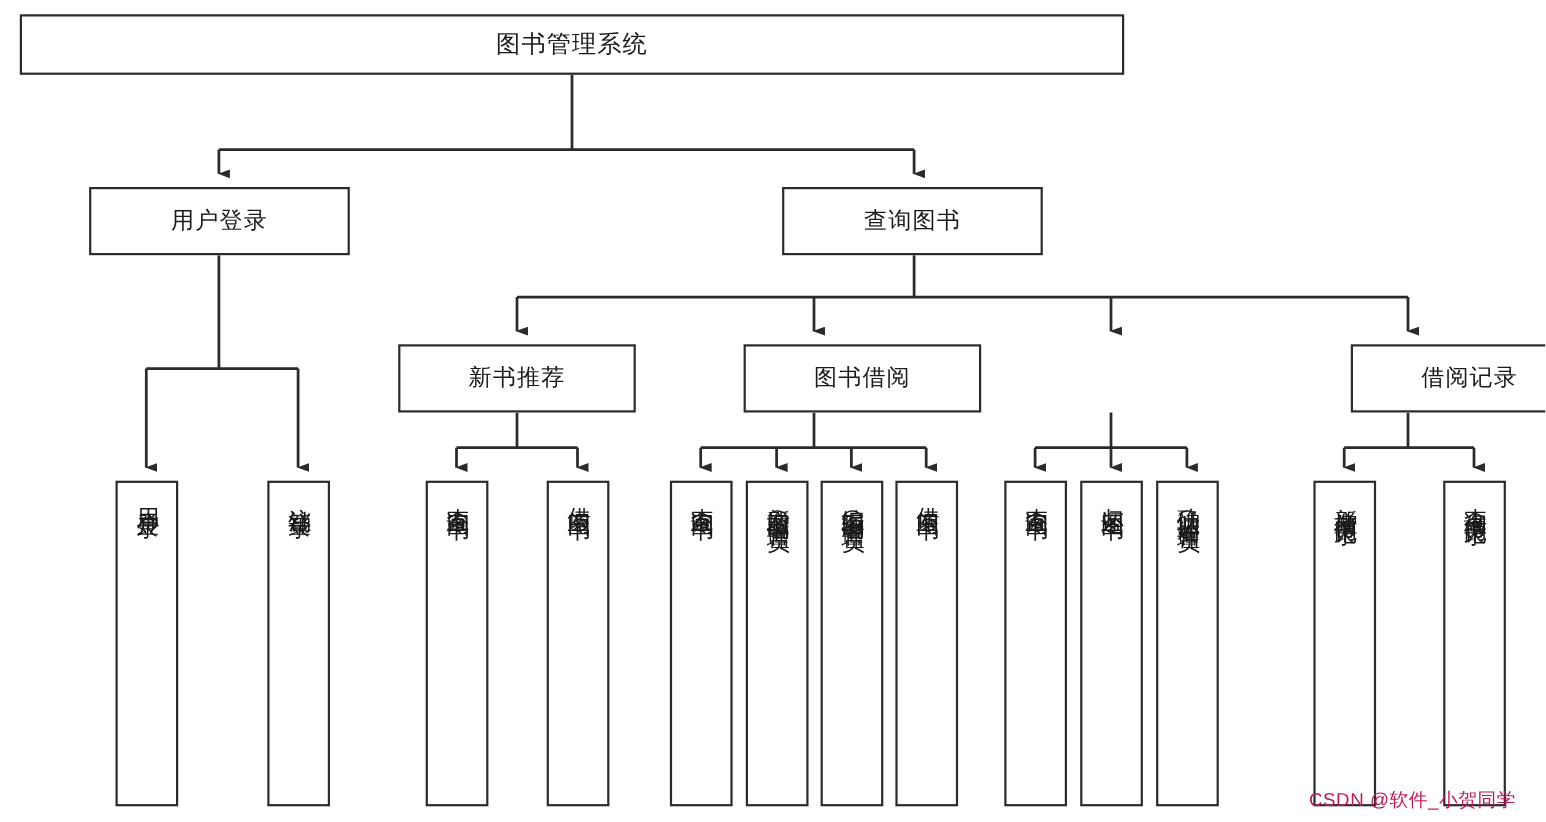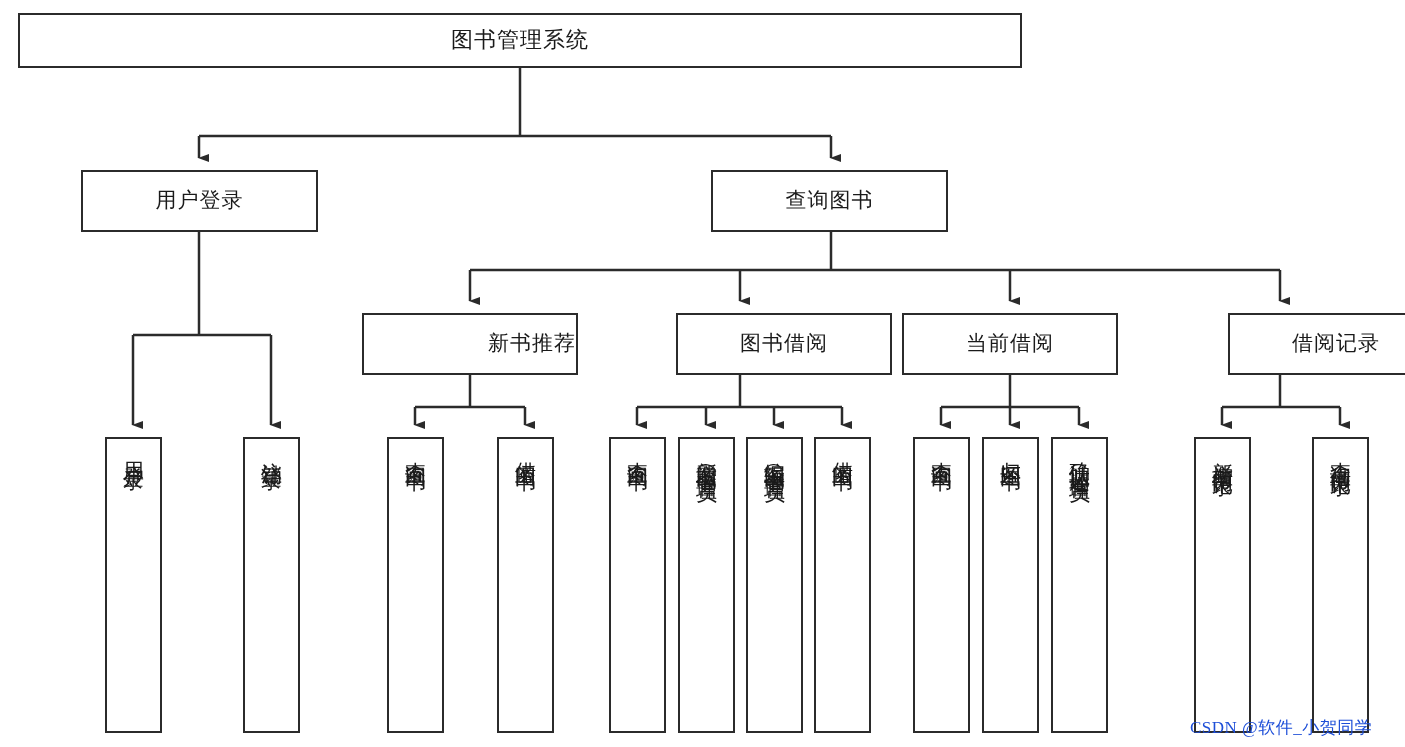--- a/index.html
+++ b/index.html
@@ -5,21 +5,21 @@
   html, body {
     margin: 0;
     padding: 0;
     background: #ffffff;
   }
   #canvas {
     position: relative;
     width: 1405px;
     height: 747px;
     background: #ffffff;
-    font-family: Liberation Serif, serif;
+    font-family: Liberation Sans, sans-serif;
     overflow: hidden;
   }
   svg.edges {
     position: absolute;
     left: 0;
     top: 0;
     width: 1405px;
     height: 747px;
     pointer-events: none;
   }
@@ -50,21 +50,21 @@
     text-orientation: upright;
     font-size: 21px;
     letter-spacing: 3px;
     line-height: 1.05;
     white-space: nowrap;
   }
   .node.root .label { font-size: 22px; }
   .watermark {
     position: absolute;
     font-size: 17px;
-    color: #1d4ed8;
+    color: #be185d;
     white-space: nowrap;
     letter-spacing: 0.5px;
   }
 </style>
 </head>
 <body>
 
 <div id="canvas">
 
   <svg class="edges" viewBox="0 0 1405 747">
@@ -119,28 +119,25 @@
     <span class="label">图书管理系统</span>
   </div>
 
   <div class="node horiz" style="left:81px; top:170px; width:237px; height:62px;">
     <span class="label">用户登录</span>
   </div>
   <div class="node horiz" style="left:711px; top:170px; width:237px; height:62px;">
     <span class="label">查询图书</span>
   </div>
 
-  <div class="node horiz" style="left:362px; top:313px; width:216px; height:62px;justify-content:flex-end;">
+  <div class="node horiz" style="left:362px; top:313px; width:216px; height:62px;">
     <span class="label">新书推荐</span>
   </div>
   <div class="node horiz" style="left:632px; top:313px; width:216px; height:62px;margin-left:44px;">
     <span class="label">图书借阅</span>
-  </div>
-  <div class="node horiz" style="left:902px; top:313px; width:216px; height:62px;">
-    <span class="label">当前借阅</span>
   </div>
   <div class="node horiz" style="left:1228px; top:313px; width:216px; height:62px;">
     <span class="label">借阅记录</span>
   </div>
 
   <div class="node vert" style="left:105px; top:437px; width:57px; height:296px;">
     <span class="label">用户登录</span>
   </div>
   <div class="node vert" style="left:243px; top:437px; width:57px; height:296px;">
     <span class="label">注销登录</span>

